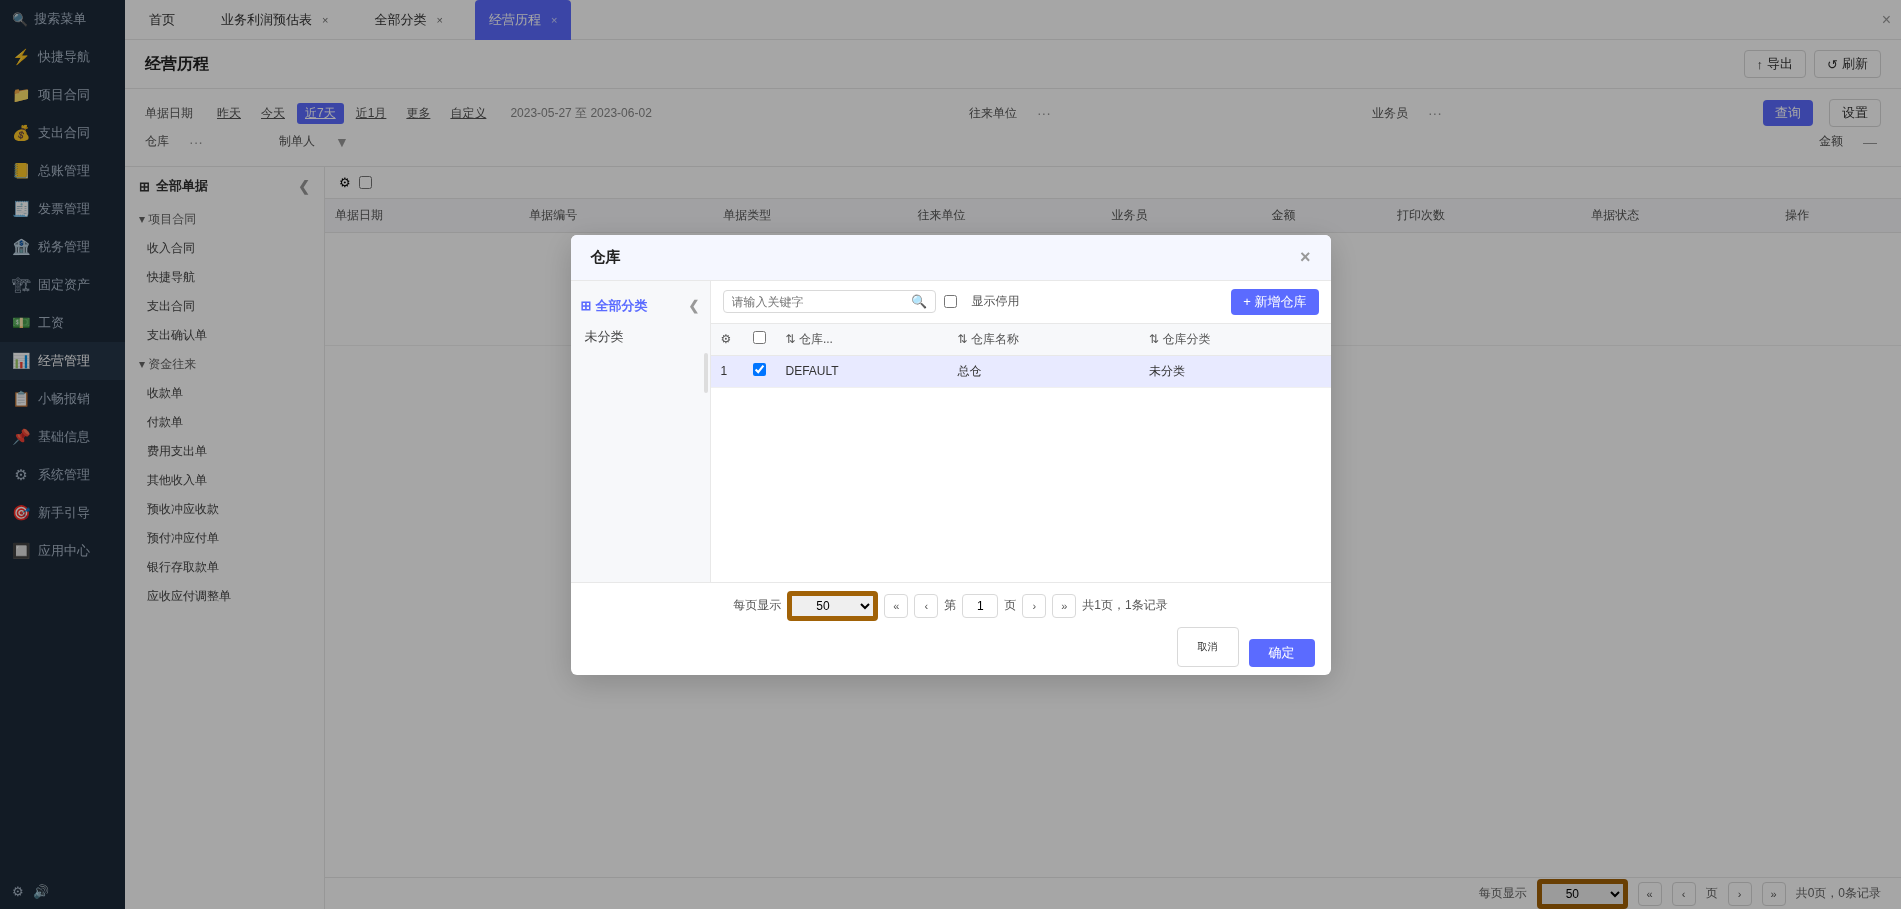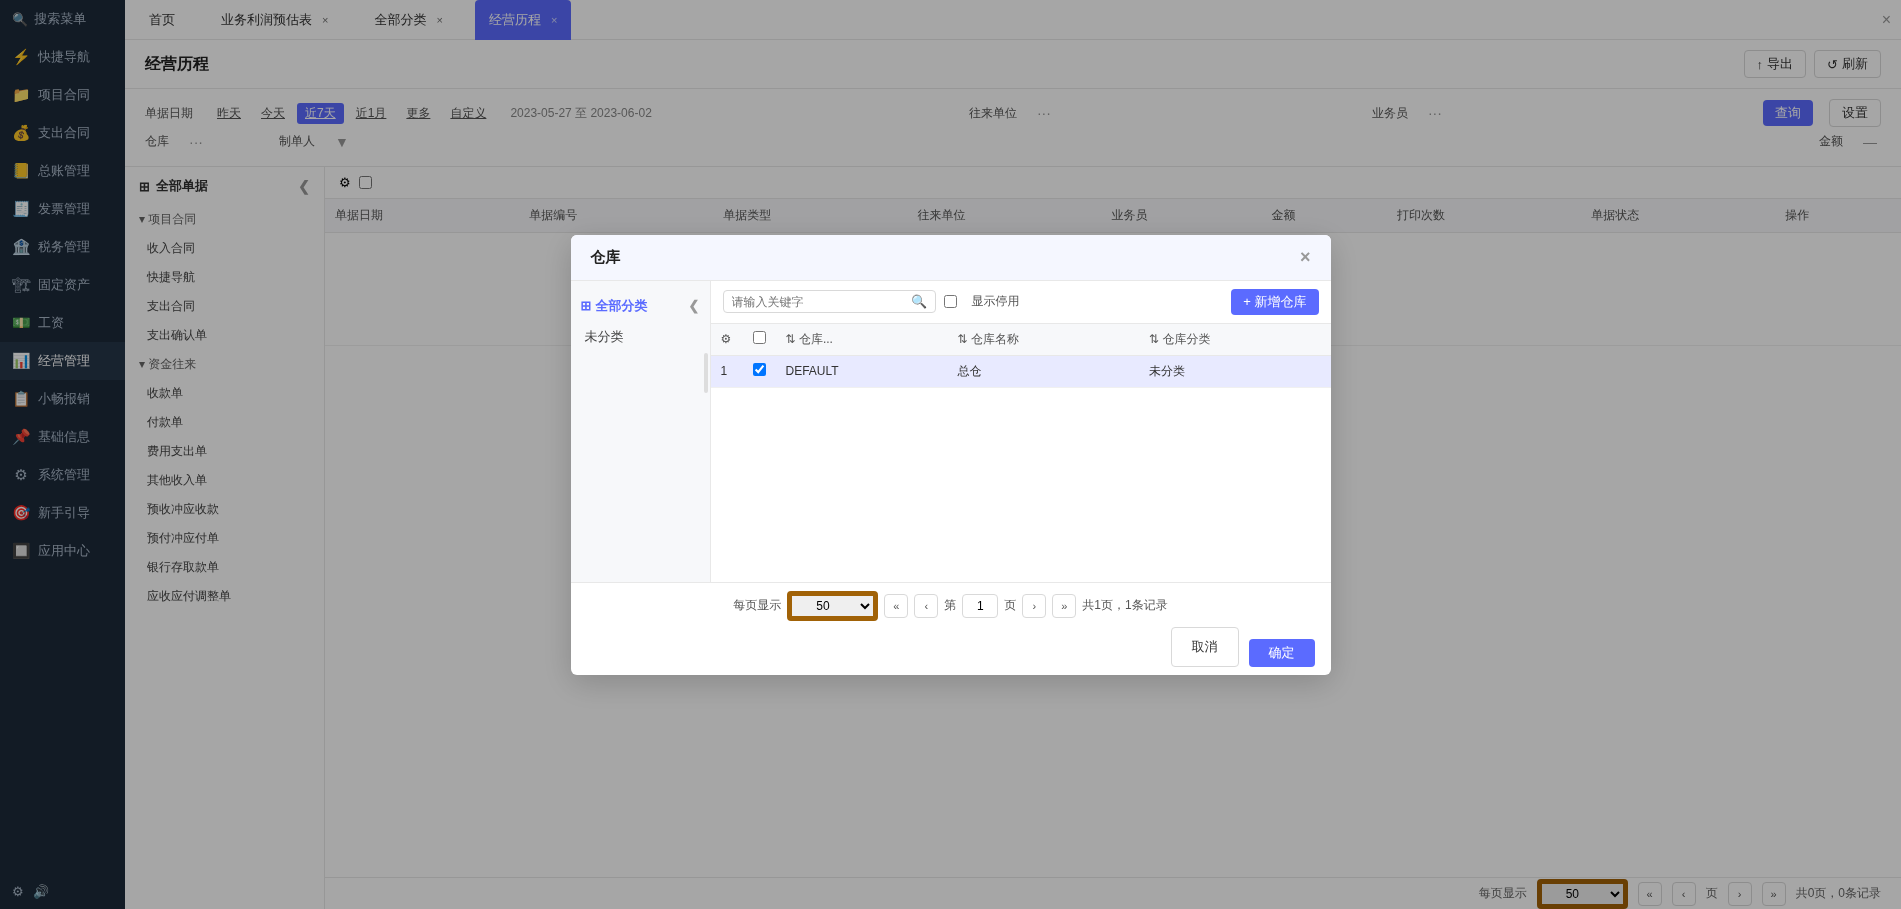--- a/index.html
+++ b/index.html
@@ -427,21 +427,21 @@
       display: flex;
       justify-content: flex-end;
       gap: 10px;
     }
     .btn-cancel {
       border: 1px solid #d9d9d9;
       background: #fff;
       padding: 5px 20px;
       border-radius: 4px;
       cursor: pointer;
-      font-size: 13px;
+      font-size: 10px;
       color: #333;
     }
     .btn-confirm {
       background: #5b6bff;
       color: #fff;
       border: none;
       padding: 5px 20px;
       border-radius: 4px;
       cursor: pointer;
       font-size: 13px;

